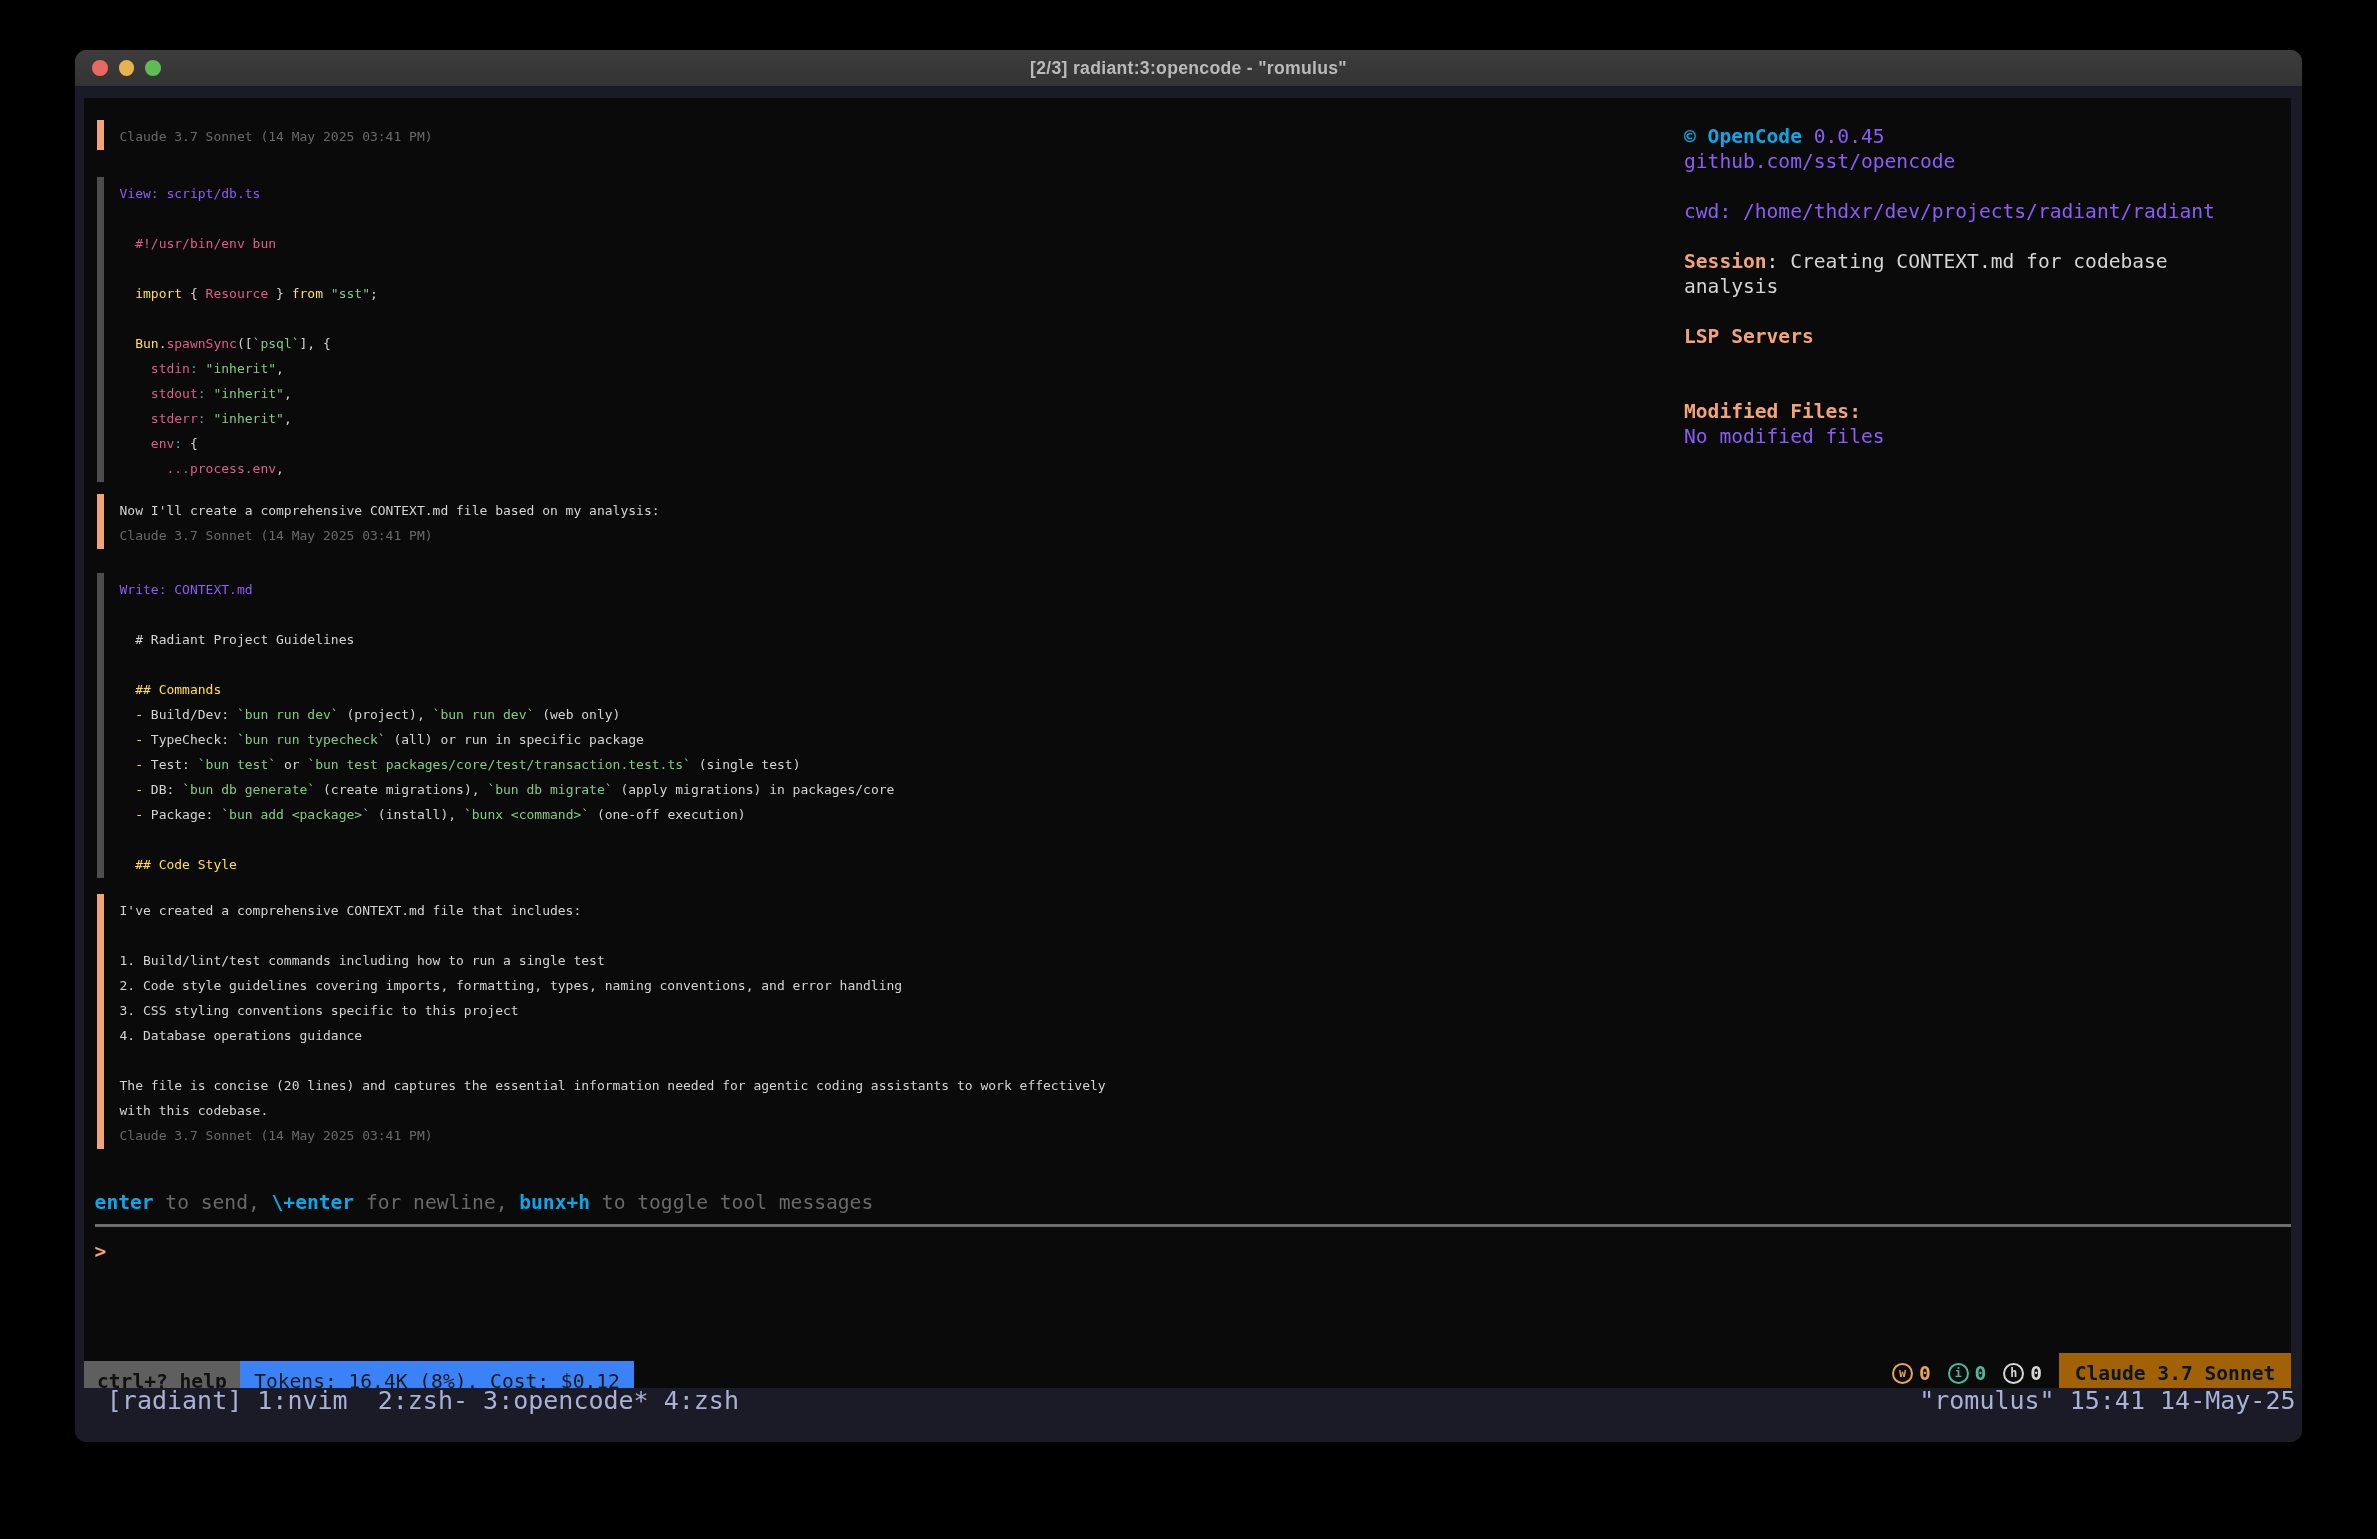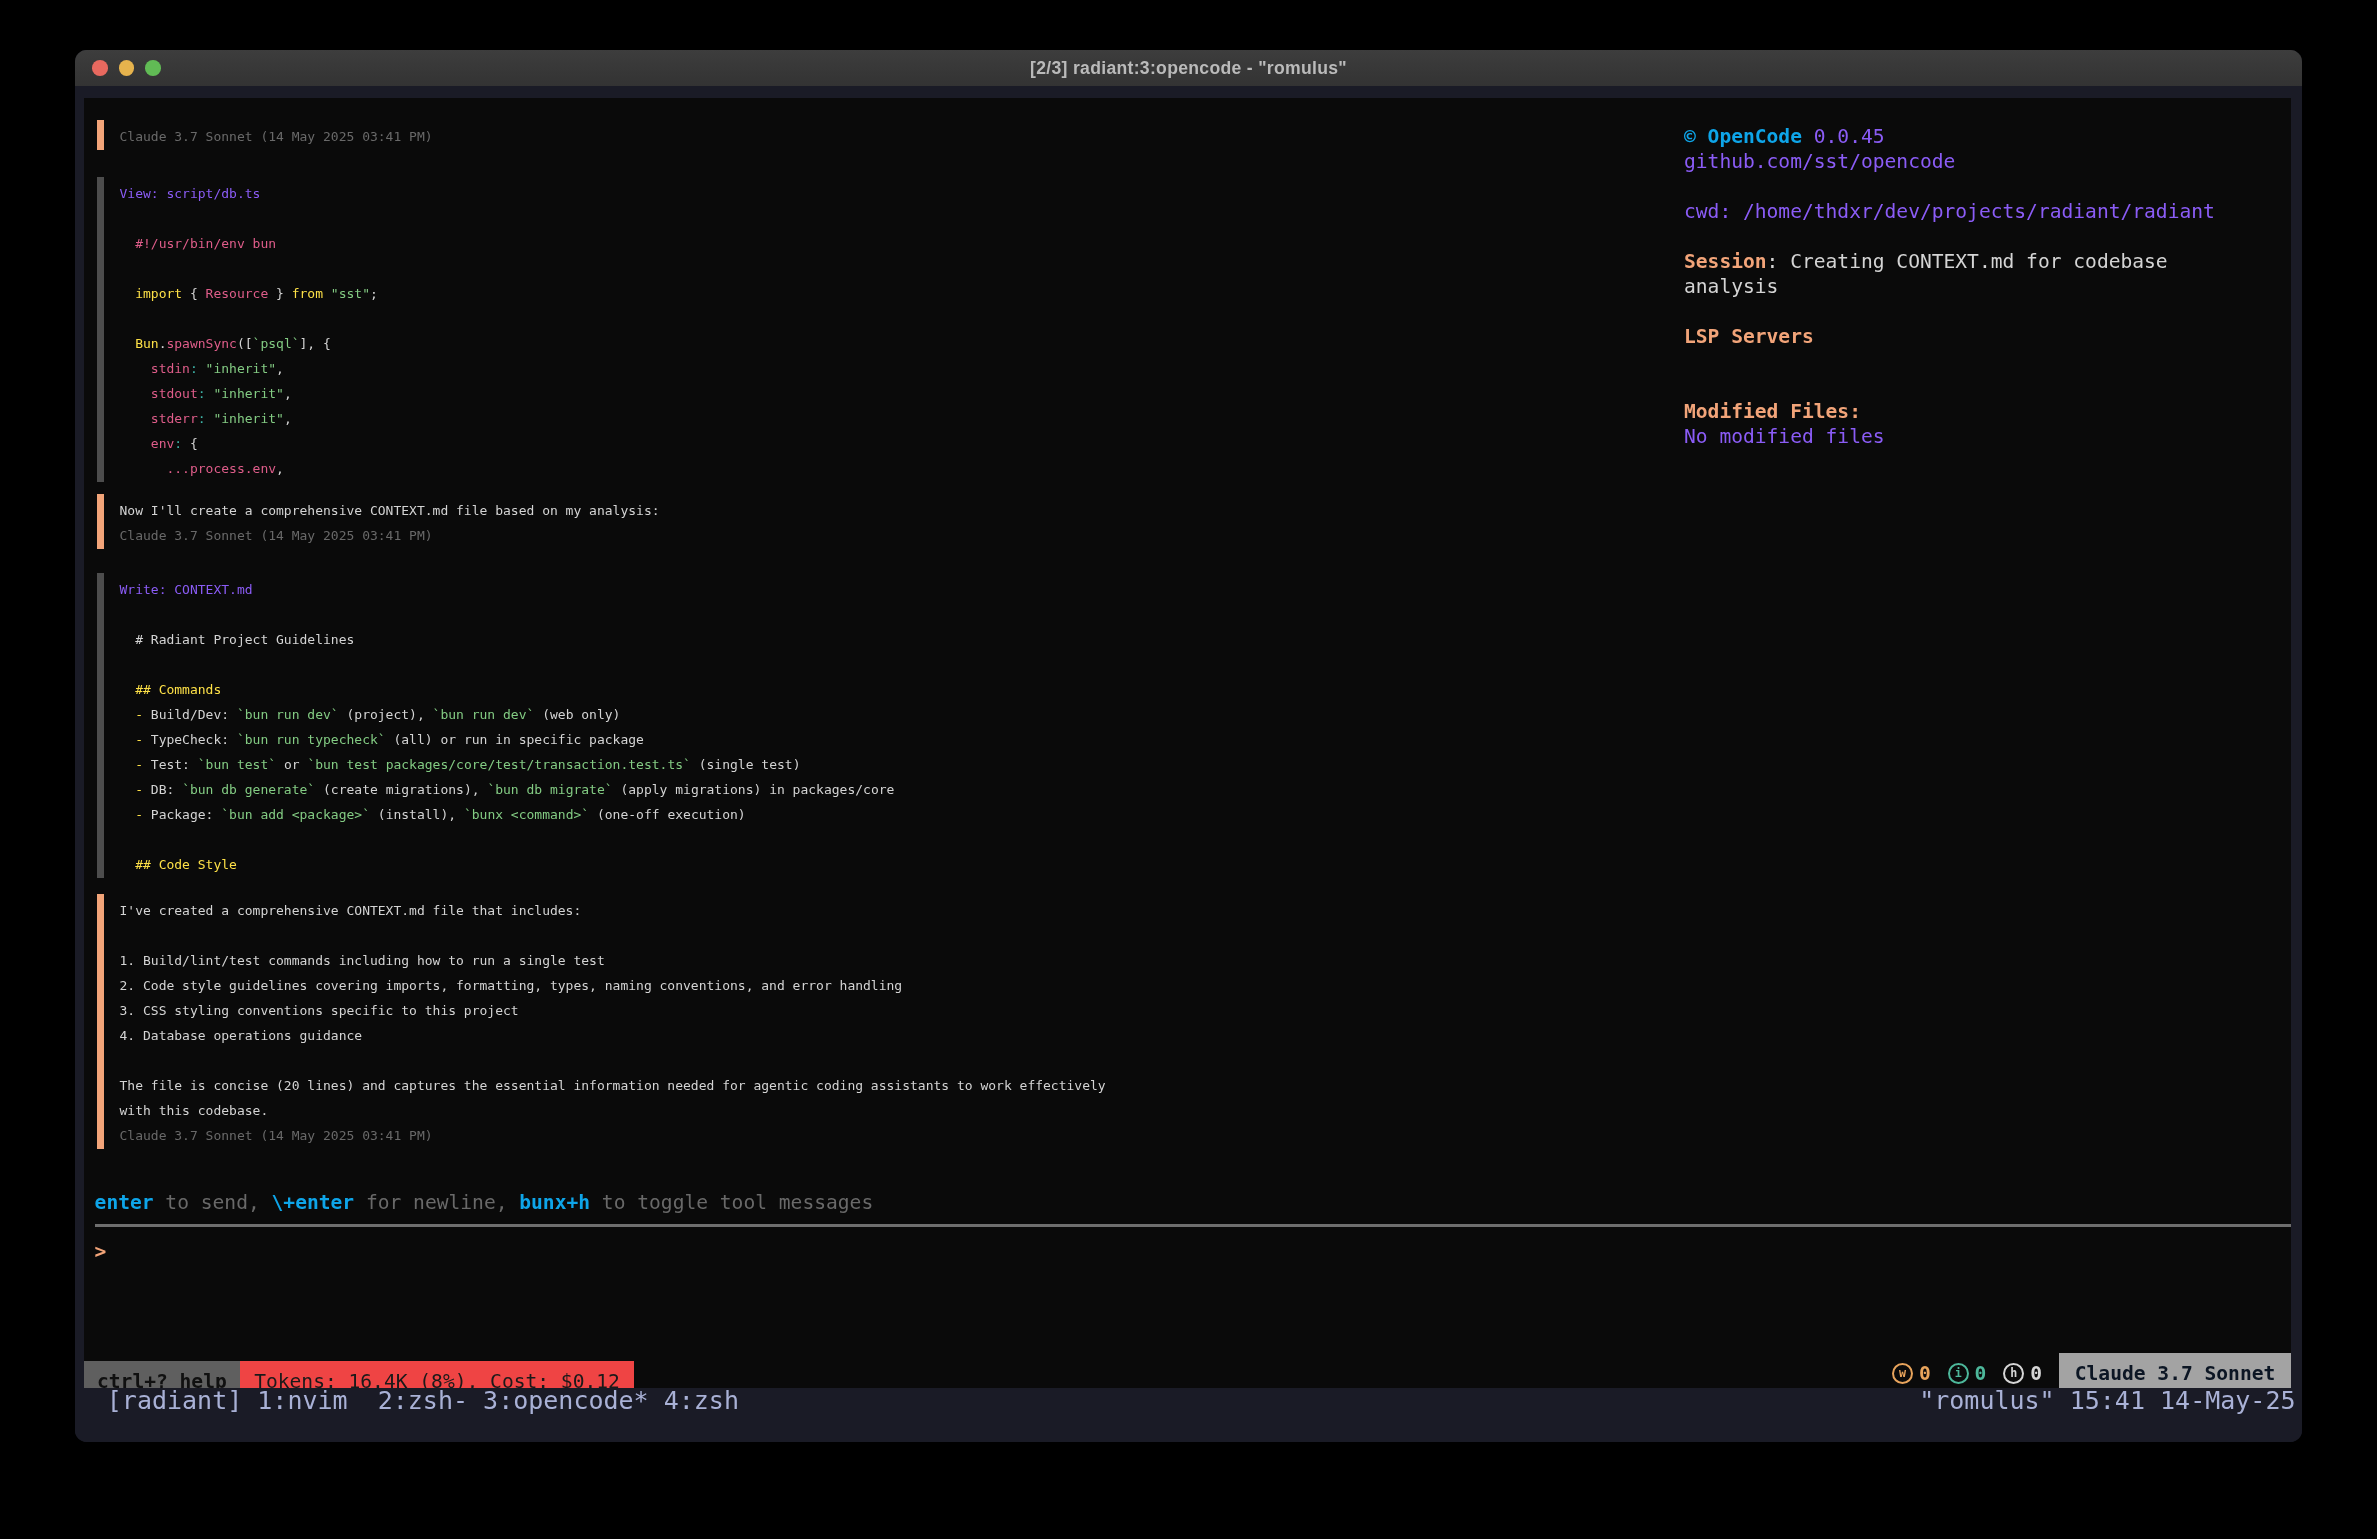--- a/index.html
+++ b/index.html
@@ -40,22 +40,22 @@
   .prompt-row{position:absolute;left:19.6px;top:1189px;width:2196px;height:25px;
               font-size:19.6px;line-height:25px;}
   .prompt-sym{color:#f2a479;font-weight:bold;}
   
   .statusbar{position:absolute;left:9px;top:1311px;width:2207px;height:25px;
              display:flex;align-items:center;justify-content:space-between;
              font-size:19.6px;line-height:25px;}
   .sb-left{display:flex;height:25px;}
   .chip{display:inline-flex;align-items:center;height:41px;}
   .chip.help{background:#5f5f5f;color:#101010;font-weight:bold;padding:0 13px;}
-  .chip.usage{background:#ef4444;color:#1a1a1a;padding:0 14.4px;}
-  .chip.model{background:#a3a3a3;color:#0c1624;font-weight:600;padding:0 15.7px;}
+  .chip.usage{background:#3b82f6;color:#1a1a1a;padding:0 14.4px;}
+  .chip.model{background:#a16207;color:#0c1624;font-weight:600;padding:0 15.7px;}
   .sb-right{display:flex;align-items:center;gap:17px;height:25px;}
   .counter{display:inline-flex;align-items:center;gap:5.9px;font-weight:bold;}
   .circ{width:17px;height:17px;border:2px solid currentColor;border-radius:50%;
         display:inline-flex;align-items:center;justify-content:center;
         font-size:11.7px;font-weight:bold;line-height:1;}
   .cc-orange{color:#e8a45c;} .cc-teal{color:#4db89b;} .cc-white{color:#d6d6d6;}
   
   .tmuxbar{position:absolute;left:0;top:1338px;width:100%;height:54px;background:#1a1b26;}
   .tmux-row{position:absolute;left:7.8px;right:6.5px;top:0;height:25px;
             display:flex;justify-content:space-between;align-items:center;

